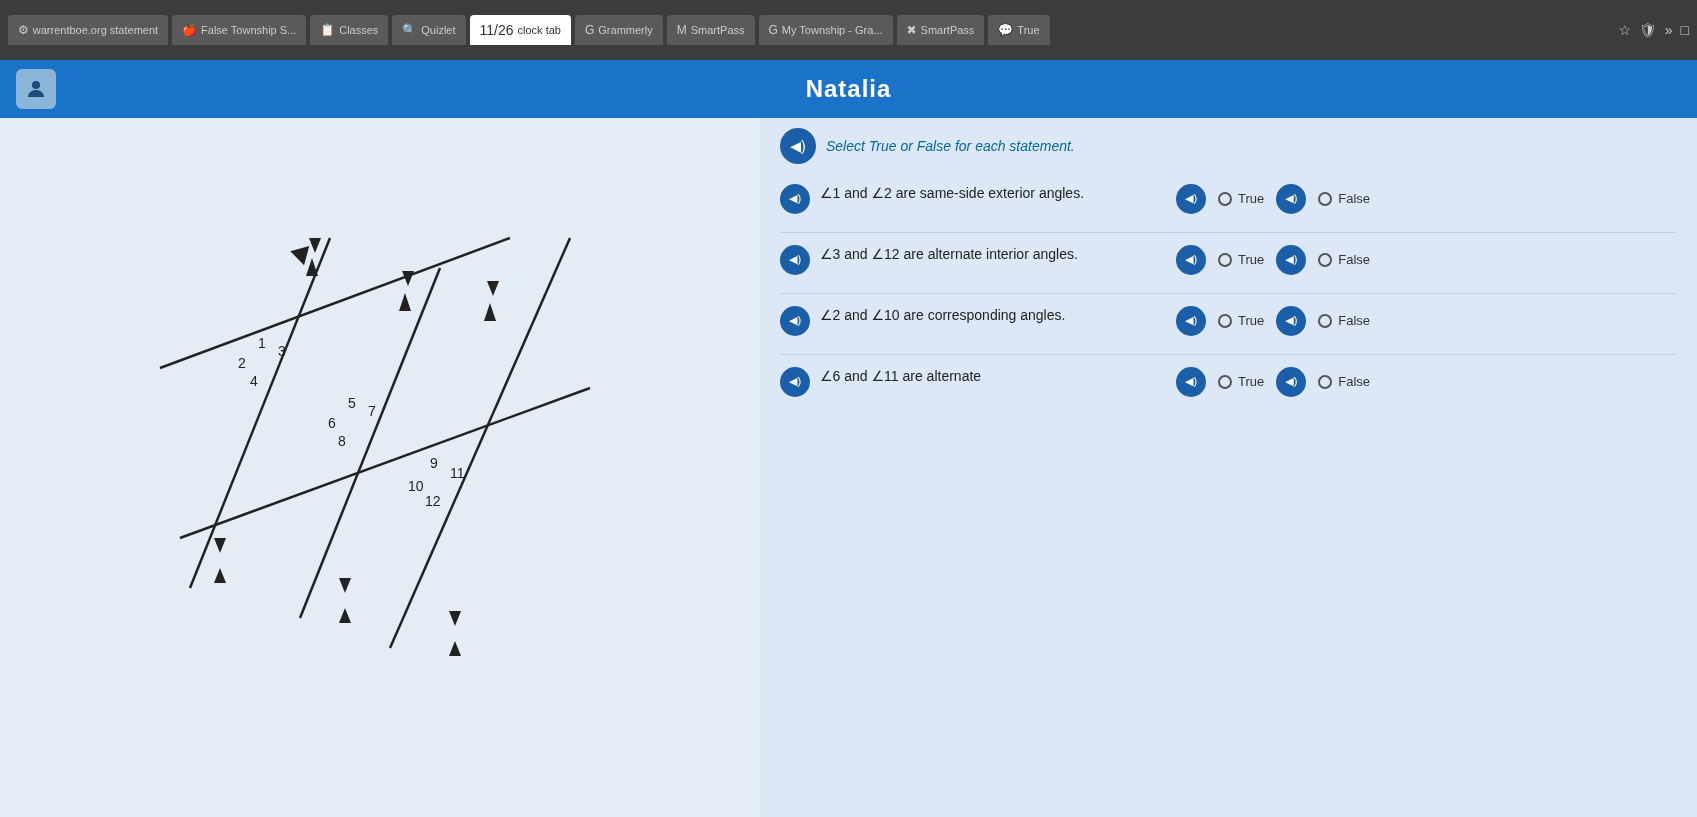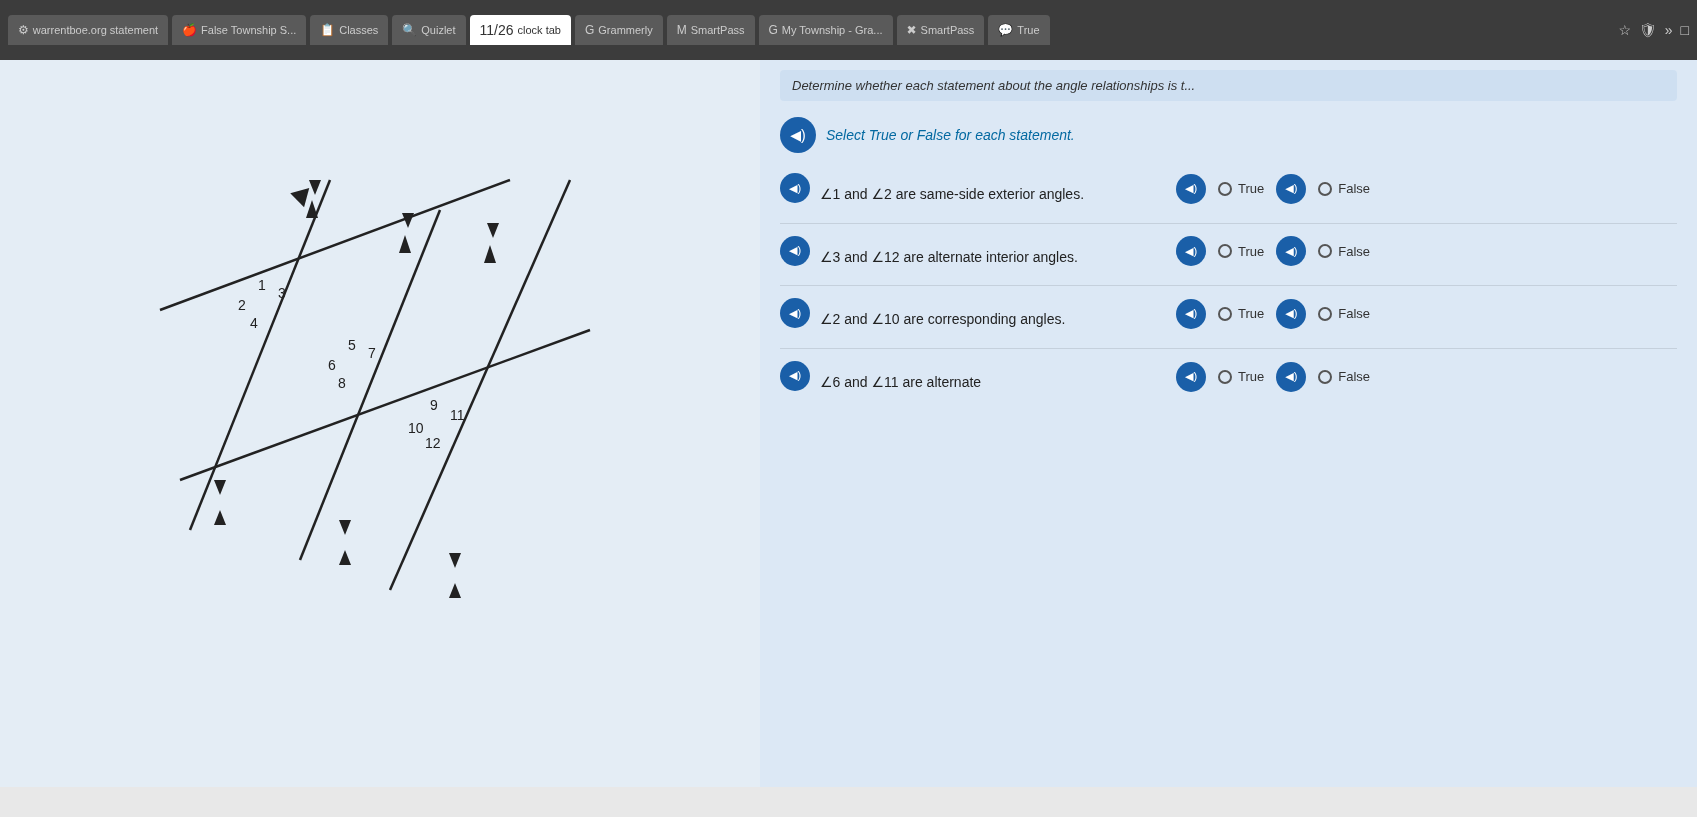--- a/index.html
+++ b/index.html
@@ -158,21 +158,20 @@
     .question-text-col {
       flex: 0 0 380px;
       display: flex;
       align-items: flex-start;
       gap: 10px;
     }
     .question-text {
       font-size: 14px;
       color: #222;
       line-height: 1.4;
-      margin-top: 12px;
     }
     .answer-col {
       display: flex;
       align-items: center;
       gap: 12px;
     }
     .radio-option {
       display: flex;
       align-items: center;
       gap: 6px;
@@ -277,20 +276,29 @@
     <div class="browser-icons">
       <span>☆</span>
       <span>🛡</span>
       <span>»</span>
       <span>□</span>
     </div>
   </div>
 
   <div class="content-area">
 
+    <div class="page-header">
+      <div class="header-user-icon">
+        <svg width="24" height="24" viewBox="0 0 24 24" fill="currentColor">
+          <circle cx="12" cy="8" r="4"></circle>
+          <path d="M4 20c0-4 3.6-7 8-7s8 3 8 7"></path>
+        </svg>
+      </div>
+      <div class="page-header-title">Natalia</div>
+    </div>
 
     <div class="main-content">
 
       <div class="left-panel">
         <div class="geometry-container">
           <svg width="500" height="580" viewBox="0 0 500 580">
 
             <line x1="60" y1="450" x2="200" y2="100" stroke="#222" stroke-width="2.5"></line>
 
             <line x1="170" y1="480" x2="310" y2="130" stroke="#222" stroke-width="2.5"></line>
@@ -334,21 +342,20 @@
             <polygon points="215,470 209,485 221,485" fill="#222"></polygon>
 
             <polygon points="325,488 319,473 331,473" fill="#222"></polygon>
             <polygon points="325,503 319,518 331,518" fill="#222"></polygon>
           </svg>
         </div>
       </div>
 
       <div class="right-panel">
 
-        <div class="question-header-partial">Determine whether each statement about the angle relationships is t...</div>
 
         <div class="question-instruction">
           <div class="audio-btn">
             <span>◀)</span>
           </div>
           <span class="question-instruction-text">Select True or False for each statement.</span>
         </div>
 
         <div class="question-row">
           <div class="question-text-col">

